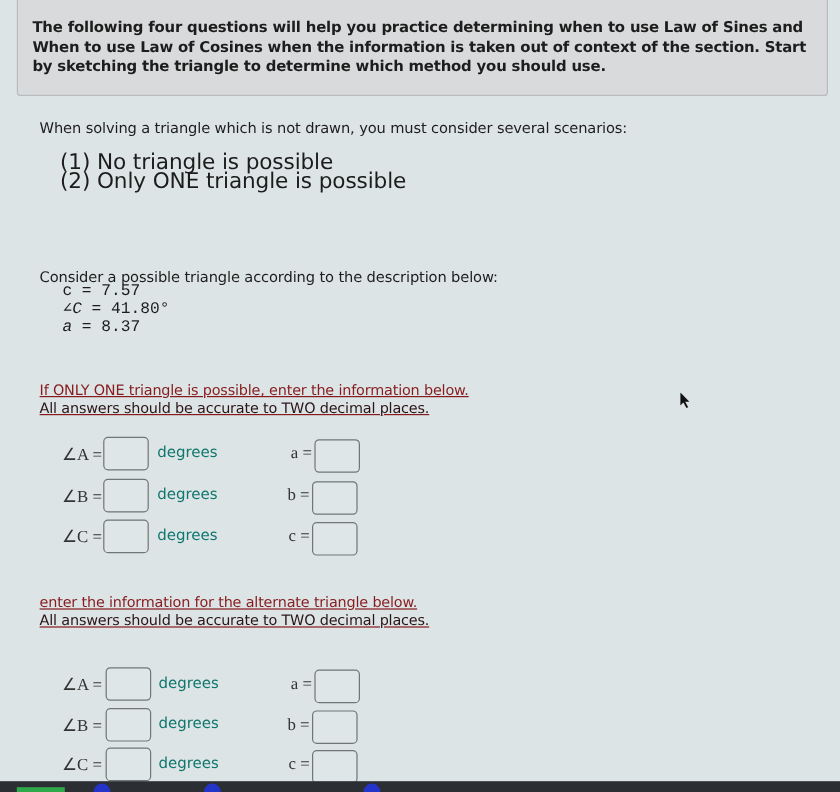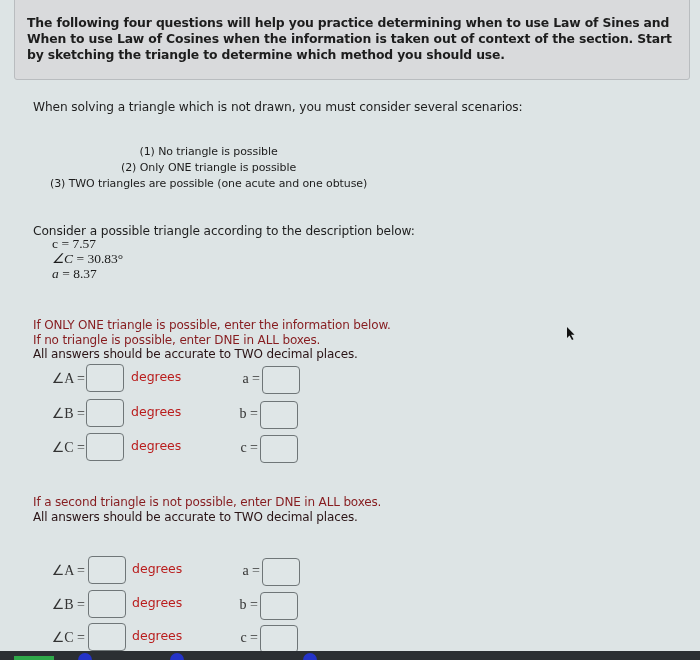--- a/index.html
+++ b/index.html
@@ -10,62 +10,60 @@
     color:#1c1c1c;
   }
   .intro-box {
     position:absolute; left:14px; top:-4px; width:676px; height:84px;
     background:#d9dadc; border:1px solid #b9bcbf; border-radius:3px;
     box-sizing:border-box; padding:18px 12px 0 12px;
     font-size:12.4px; line-height:16px; font-weight:bold; color:#1d1d1d;
     letter-spacing:-0.15px;
   }
   .para { position:absolute; font-size:12.2px; color:#1e1e1e; letter-spacing:-0.1px; }
-  .scenarios { position:absolute; left:50px; top:144px; font-size:11px; line-height:16px; letter-spacing:-0.1px;text-align:center; }
-  .given { position:absolute; left:52px; top:236px; font-family:Liberation Serif, serif; font-size:13.5px; line-height:15px; }
+  .scenarios { position:absolute; left:50px; top:128px; font-size:18px; line-height:16px; letter-spacing:-0.1px; }
+  .given { position:absolute; left:52px; top:236px; font-family:Liberation Mono, monospace; font-size:13.5px; line-height:15px; }
   .given i { font-style:italic; }
   .instr {
     position:absolute; left:33px; font-size:12px; line-height:14.5px;
-    color:#861c1f; letter-spacing:-0.15px;
+    color:#861c1f; letter-spacing:-0.15px;text-decoration:underline;
   }
   .lbl { position:absolute; font-family:"Liberation Serif", serif; font-size:14px; color:#333; text-align:right; }
   .box {
     position:absolute; width:38px; height:28px; box-sizing:border-box;
     border:1.5px solid #6f7678; border-radius:4px; background:#dfe6e7;
   }
-  .deg { position:absolute; font-size:12.5px; color:#b91c1c; }
+  .deg { position:absolute; font-size:12.5px; color:#0f766e; }
   .cursor { position:absolute; left:566px; top:327px; }
   .taskbar { position:absolute; left:0; top:651px; width:700px; height:9px; background:#2b2f33; }
   .tb-dot { position:absolute; top:653px; width:14px; height:8px; border-radius:7px 7px 0 0; background:#2433c8; }
   .tb-green { position:absolute; top:656px; left:14px; width:40px; height:4px; background:#2fa84a; }
 </style>
 </head>
 <body>
 
 <div class="intro-box">
   <div>The following four questions will help you practice determining when to use Law of Sines and When to use Law of Cosines when the information is taken out of context of the section. Start by sketching the triangle to determine which method you should use.</div>
 </div>
 
 <div class="para" style="left:33px; top:100px;text-align:center;">When solving a triangle which is not drawn, you must consider several scenarios:</div>
 <div class="scenarios">
   <div>(1) No triangle is possible</div>
   <div>(2) Only ONE triangle is possible</div>
-  <div>(3) TWO triangles are possible (one acute and one obtuse)</div>
 </div>
 
 <div class="para" style="left:33px; top:224px;">Consider a possible triangle according to the description below:</div>
 <div class="given">
   <div><span>c</span> = <span>7.57</span></div>
-  <div><i>∠C</i> = <span>30.83°</span></div>
+  <div><i>∠C</i> = <span>41.80°</span></div>
   <div><i>a</i> = <span>8.37</span></div>
 </div>
 
 <div class="instr" style="top:318px;">
   <div>If ONLY ONE triangle is possible, enter the information below.</div>
-  <div>If no triangle is possible, enter DNE in ALL boxes.</div>
   <div style="color:#2a1416;">All answers should be accurate to TWO decimal places.</div>
 </div>
 
 <div>
   <div class="lbl" style="left:40px; top:370px; width:45px;">∠A =</div>
   <div class="box" style="left:86px; top:364px;"></div>
   <div class="deg" style="left:131px; top:369px;">degrees</div>
   <div class="lbl" style="left:220px; top:371px; width:40px;">a =</div>
   <div class="box" style="left:262px; top:366px;"></div>
 
@@ -80,21 +78,21 @@
   <div class="deg" style="left:131px; top:438px;">degrees</div>
   <div class="lbl" style="left:218px; top:440px; width:40px;">c =</div>
   <div class="box" style="left:260px; top:435px;"></div>
 </div>
 
 <svg class="cursor" width="10" height="14" viewBox="0 0 10 14">
   <path d="M1 0 L1 11 L3.5 8.5 L6 13 L7.5 12.3 L5 7.8 L8.5 7.8 Z" fill="#111"></path>
 </svg>
 
 <div class="instr" style="top:495px;">
-  <div>If a second triangle is not possible, enter DNE in ALL boxes.</div>
+  <div>enter the information for the alternate triangle below.</div>
   <div style="color:#2a1416;">All answers should be accurate to TWO decimal places.</div>
 </div>
 
 <div>
   <div class="lbl" style="left:40px; top:562px; width:45px;">∠A =</div>
   <div class="box" style="left:88px; top:556px;"></div>
   <div class="deg" style="left:132px; top:561px;">degrees</div>
   <div class="lbl" style="left:220px; top:563px; width:40px;">a =</div>
   <div class="box" style="left:262px; top:558px;"></div>
 

